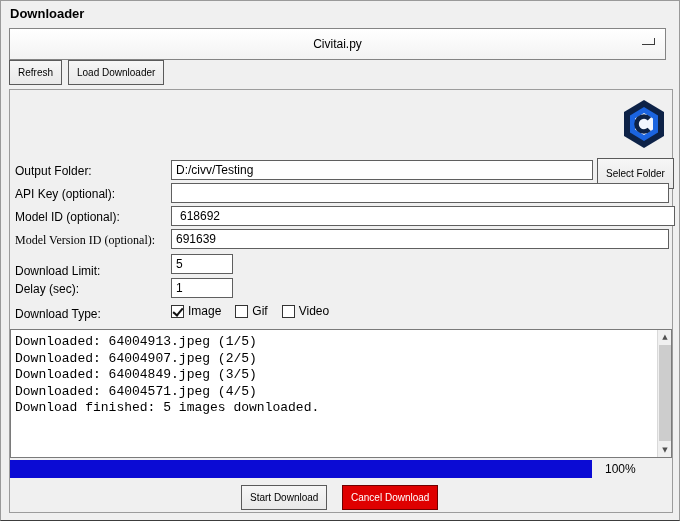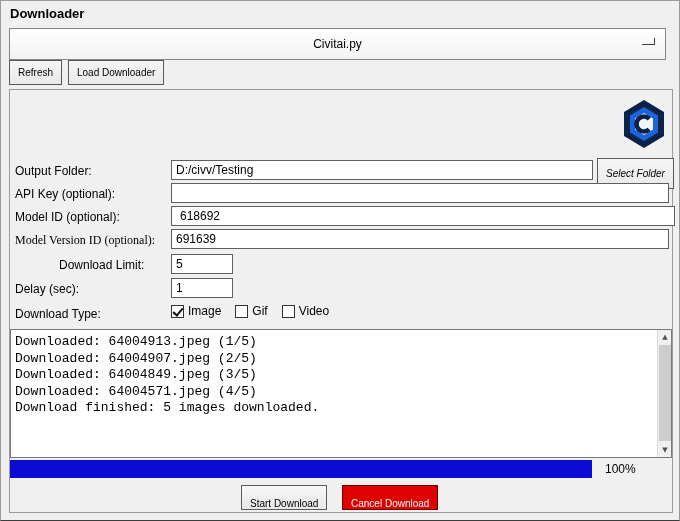--- a/index.html
+++ b/index.html
@@ -52,21 +52,21 @@
   .scrollbar{
     position:absolute;right:0;top:0;width:14px;height:127px;background:#f0f0f0;
     border-left:1px solid #d9d9d9;
   }
   .sb-arrow{position:absolute;left:0;width:14px;height:14px;display:flex;align-items:center;justify-content:center;
     font-size:7px;color:#505050;font-family:"DejaVu Sans",sans-serif;}
   .sb-thumb{position:absolute;left:1px;top:15px;width:12px;height:96px;background:#cdcdcd;}
   .progress-track{position:absolute;left:9px;top:459px;width:582px;height:18px;background:#e6e6e6;}
   .progress-fill{position:absolute;left:0;top:0;height:100%;width:0;background:#0b0bd4;}
   .pct{position:absolute;left:604px;top:461px;}
-  .btn.action{height:25px;align-items:flex-end;}
+  .btn.action{height:25px;}
   .btn.cancel{color:#fff;border-color:#6e0000;background:#df0000;}
   .logo{position:absolute;right:12px;top:98px;width:46px;height:50px;}
 </style>
 </head>
 <body>
 
 <div id="app">
 
   <div class="title">Downloader</div>
 
@@ -86,34 +86,34 @@
 
   <svg class="logo" viewBox="0 0 46 50">
     <polygon points="23,1 43,13 43,37 23,49 3,37 3,13" fill="#0d2247"></polygon>
     <polygon points="23,8 37,16.5 37,33.5 23,42 9,33.5 9,16.5" fill="#1b64e0"></polygon>
     <polygon points="23,14 32,19.5 32,30.5 23,36 14,30.5 14,19.5" fill="#f2f6ff"></polygon>
     <circle cx="23" cy="25" r="7.5" fill="none" stroke="#0d2247" stroke-width="4.6" stroke-dasharray="35.1 12" stroke-dashoffset="41.1"></circle>
   </svg>
 
   <div class="lbl" style="top:163px;">Output Folder:</div>
   <input class="entry" style="left: 170px; top: 159px; width: 422px;" type="text" value="D:/civv/Testing">
-  <div class="btn" style="left:596px;top:157px;height:31px;font-style:italic;">
+  <div class="btn" style="left:596px;top:157px;height:31px;">
     <span>Select Folder</span>
   </div>
 
   <div class="lbl" style="top:186px;">API Key (optional):</div>
   <input class="entry" style="left: 170px; top: 182px; width: 498px;" type="text" value="">
 
   <div class="lbl" style="top:209px;">Model ID (optional):</div>
   <input class="entry" style="left: 170px; top: 205px; width: 504px; padding-left: 8px;" type="text" value="618692">
 
   <div class="lbl" style="top:232px;font-family:Liberation Serif, serif;">Model Version ID (optional):</div>
   <input class="entry" style="left: 170px; top: 228px; width: 498px;" type="text" value="691639">
 
-  <div class="lbl" style="top:257px;margin-left:44px;">Download Limit:</div>
+  <div class="lbl" style="top:263px;">Download Limit:</div>
   <input class="entry small" style="left: 170px; top: 253px;" type="text" value="5">
 
   <div class="lbl" style="top:281px;">Delay (sec):</div>
   <input class="entry small" style="left: 170px; top: 277px;" type="text" value="1">
 
   <div class="lbl" style="top:306px;">Download Type:</div>
   <div class="chk-row" style="left:170px;top:303px;">
     <div class="chk-group">
       <span class="chk checked"></span>
       <span>Image</span>

